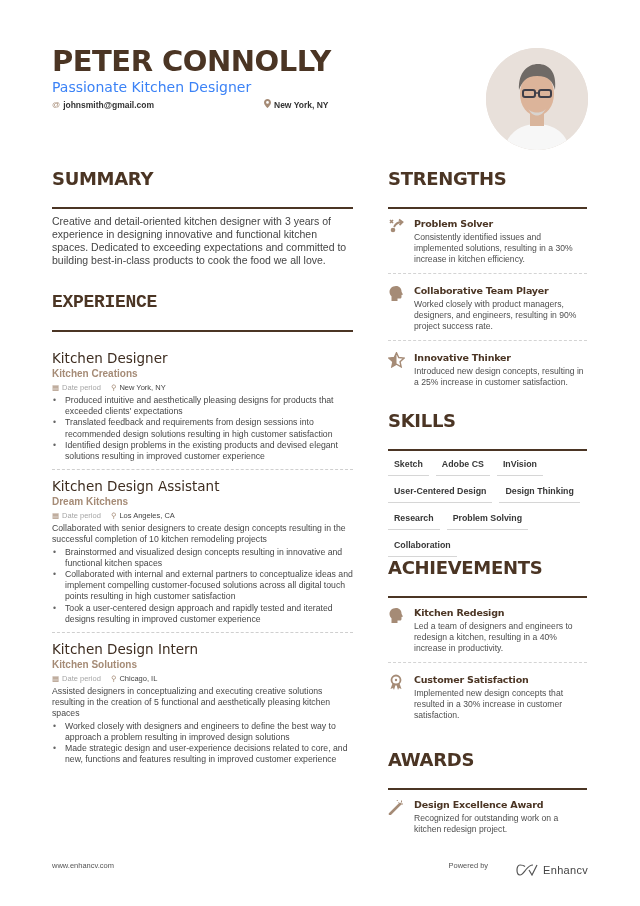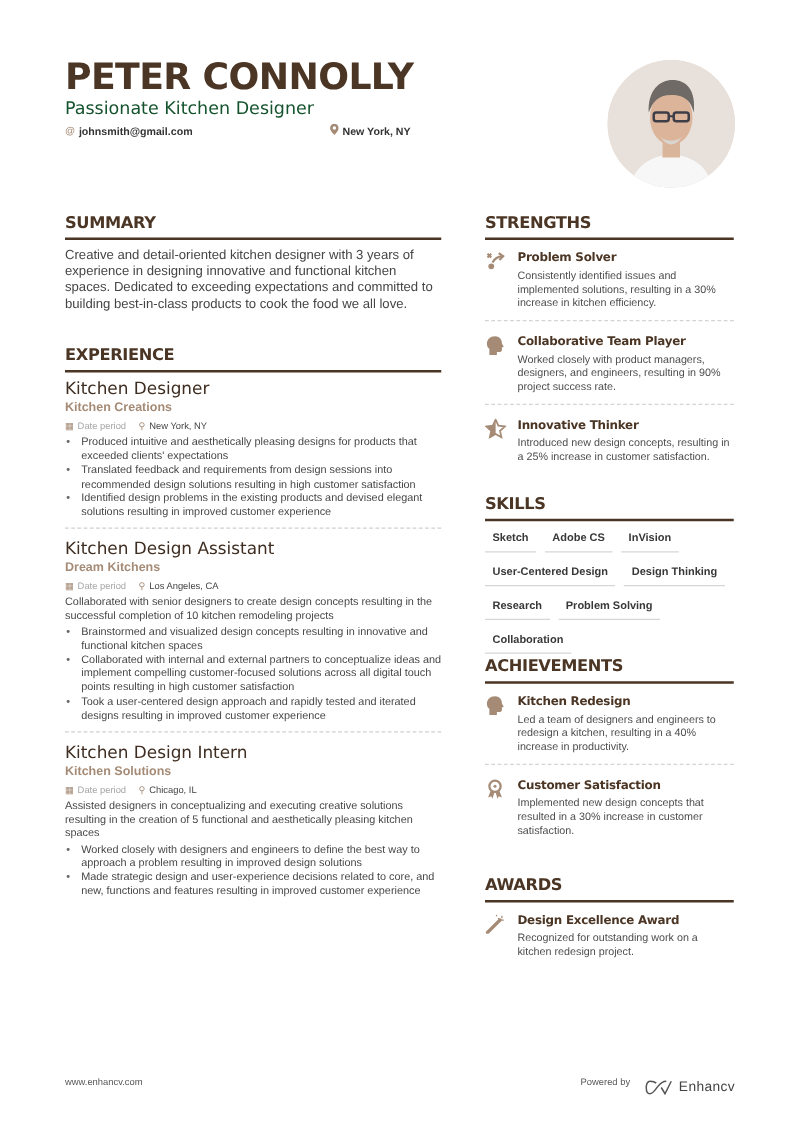--- a/index.html
+++ b/index.html
@@ -1,32 +1,32 @@
 <!DOCTYPE html>
 <html><head>
 <meta charset="utf-8">
 <style>
   * { box-sizing: border-box; margin: 0; padding: 0; }
   html, body { width: 640px; height: 906px; background: #ffffff; }
   body { position: relative; font-family: "Liberation Sans", "DejaVu Sans", sans-serif; color: #4a4a4a; overflow: hidden; }
 
   .header { position: absolute; left: 52px; top: 44px; width: 420px; }
   .name { font-family: "DejaVu Sans", sans-serif; font-weight: bold; font-size: 29px; letter-spacing: -0.5px; color: #4b3524; line-height: 34px; }
-  .title { font-family: "DejaVu Sans", sans-serif; font-size: 14px; color: #14532d; margin-top: 0px; line-height: 18px; }
+  .title { font-family: "DejaVu Sans", sans-serif; font-size: 14px; color: #3b82f6; margin-top: 0px; line-height: 18px; }
   .contacts { display: flex; margin-top: 3px; font-size: 8.5px; font-weight: bold; color: #333; }
   .contact { display: flex; align-items: center; gap: 3px; }
   .contact.email { width: 212px; }
   .contact .ic { color: #a58b76; font-size: 8px; font-weight: normal; }
 
   .photo { position: absolute; left: 486px; top: 48px; width: 102px; height: 102px; border-radius: 50%; background: #e6ddd6; overflow: hidden; }
 
   .col-left { position: absolute; left: 52px; top: 168px; width: 301px; }
   .col-right { position: absolute; left: 388px; top: 168px; width: 199px; }
 
-  .sec-title { font-family: "DejaVu Sans", sans-serif; font-weight: bold; font-size: 13px; color: #4b3524; line-height: 22px; letter-spacing: -0.3px; border-bottom: 2.5px solid #4b3524; padding-bottom: 0px; margin-bottom: 6px; }
+  .sec-title { font-family: "DejaVu Sans", sans-serif; font-weight: bold; font-size: 18px; color: #4b3524; line-height: 22px; letter-spacing: -0.3px; border-bottom: 2.5px solid #4b3524; padding-bottom: 17px; margin-bottom: 6px; }
 
   .summary-text { font-size: 10.5px; line-height: 13px; color: #454545; }
 
   .exp { padding-bottom: 7px; margin-bottom: 8px; border-bottom: 1px dashed #cfcfcf; }
   .exp:last-child { border-bottom: none; }
   .exp-role { font-family: "DejaVu Sans", sans-serif; font-size: 13.5px; color: #3e2d20; line-height: 17px; }
   .exp-company { font-size: 10px; font-weight: bold; color: #a58b76; line-height: 14px; }
   .exp-meta { display: flex; gap: 10px; font-size: 7.5px; color: #444; line-height: 12px; margin-top: 1px; }
   .exp-meta .date { color: #a5a5a5; }
   .exp-meta .ic { color: #a58b76; margin-right: 3px; }
@@ -39,21 +39,21 @@
   .item.last { border-bottom: none; margin-bottom: 0; }
   .item-icon { width: 26px; flex-shrink: 0; padding-top: 1px; }
   .item-body { flex: 1; }
   .item-title { font-family: "DejaVu Sans", sans-serif; font-weight: bold; font-size: 9.5px; color: #4b3524; line-height: 13px; letter-spacing: -0.2px; }
   .item-desc { font-size: 8.6px; line-height: 11px; color: #4e4e4e; margin-top: 2px; }
 
   .skills { display: flex; flex-wrap: wrap; column-gap: 7px; row-gap: 5px; }
   .skill { font-size: 8.8px; font-weight: bold; color: #383838; padding: 5px 6px 5px 6px; border-bottom: 1.5px solid #d6d6d6; line-height: 11px; }
 
   .footer { position: absolute; top: 854px; left: 52px; width: 536px; display: flex; justify-content: space-between; align-items: center; font-size: 7.5px; color: #555; }
-  .powered { display: flex; align-items: center; gap: 12px; }
+  .powered { display: flex; align-items: center; gap: 28px; }
   .brand { display: flex; align-items: center; gap: 5px; font-size: 11px; color: #444; letter-spacing: 0.3px; margin-top: 10px; }
 </style>
 </head>
 <body>
 
 <div class="header">
   <div class="name">PETER CONNOLLY</div>
   <div class="title">Passionate Kitchen Designer</div>
   <div class="contacts">
     <div class="contact email">
@@ -85,21 +85,21 @@
   </svg>
 </div>
 
 <div class="col-left">
   <section style="margin-bottom:24px;">
     <div class="sec-title">SUMMARY</div>
     <p class="summary-text">Creative and detail-oriented kitchen designer with 3 years of experience in designing innovative and functional kitchen spaces. Dedicated to exceeding expectations and committed to building best-in-class products to cook the food we all love.</p>
   </section>
 
   <section>
-    <div class="sec-title" style="margin-bottom:5px;">EXPERIENCE</div>
+    <div class="sec-title" style="margin-bottom:18px;font-family:Liberation Mono, monospace;">EXPERIENCE</div>
 
     <div class="exp">
       <div class="exp-role">Kitchen Designer</div>
       <div class="exp-company">Kitchen Creations</div>
       <div class="exp-meta">
         <span class="date"><span class="ic">▦</span><span>Date period</span></span>
         <span><span class="ic">⚲</span><span>New York, NY</span></span>
       </div>
       <ul class="exp-bullets">
         <li>Produced intuitive and aesthetically pleasing designs for products that exceeded clients' expectations</li>

